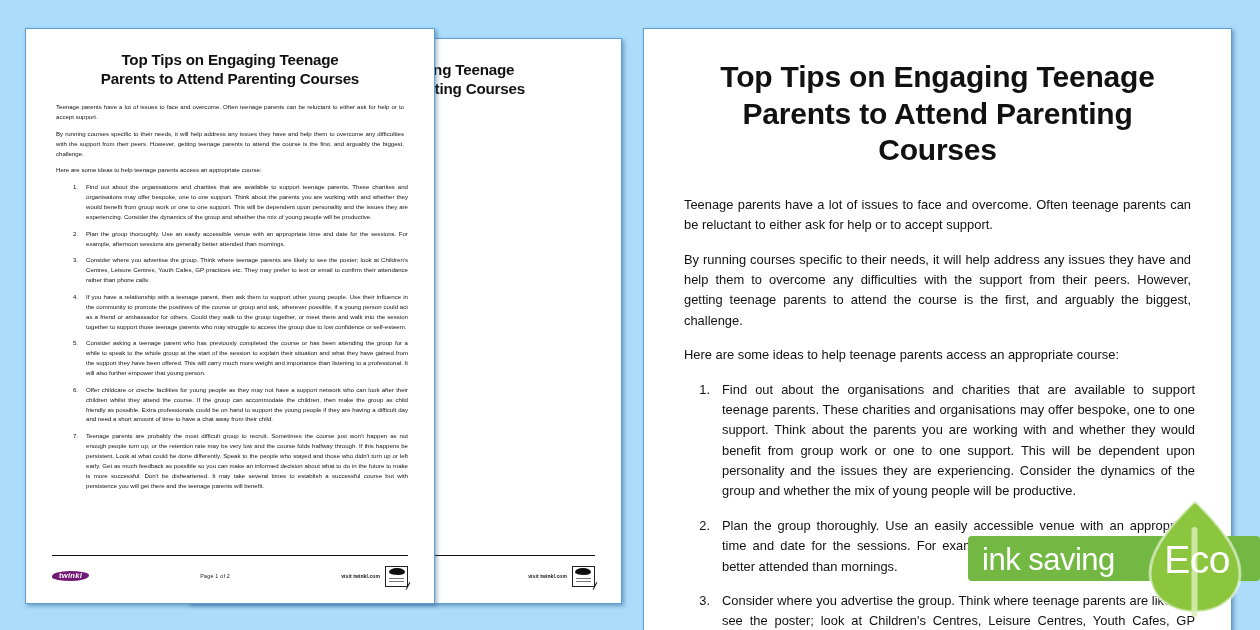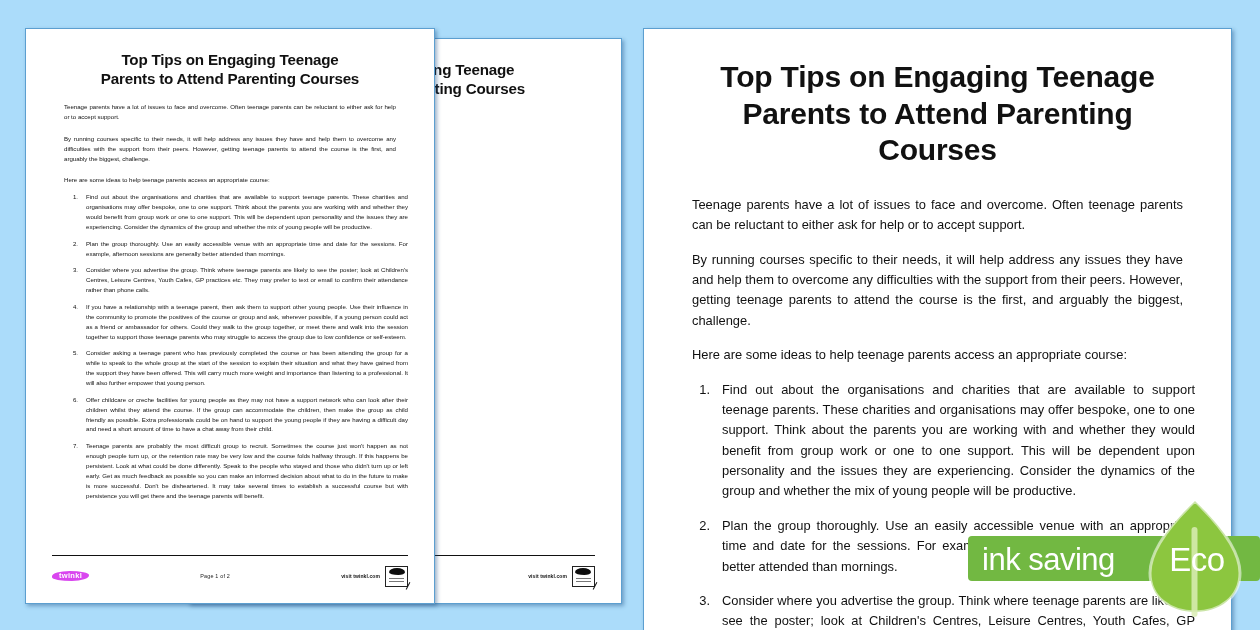--- a/index.html
+++ b/index.html
@@ -55,21 +55,21 @@
     color: #111;
   }
   .doc h1 {
     text-align: center;
     font-weight: bold;
     margin: 0;
     line-height: 1.22;
     letter-spacing: -.2px;
   }
   .doc p {
-    margin: 12px;
+    margin: 4px;
     text-align: justify;
   }
   .doc ol {
     margin: 0;
     padding-left: 0;
     list-style: none;
   }
   .doc ol li {
     position: relative;
     text-align: justify;
@@ -115,24 +115,25 @@
     right: 26px;
     bottom: 14px;
     border-top: 1.6px solid #111;
     padding-top: 7px;
     display: flex;
     align-items: center;
     justify-content: space-between;
     height: 26px;
   }
   .logo-twinkl {
-    background: #d946ef;
+    background: #701a75;
     color: #fff;
     font-size: 7.5px;
     font-weight: bold;
+    font-style: italic;
     letter-spacing: .3px;
     padding: 1px 7px;
     border-radius: 48% 52% 46% 54% / 58% 42% 60% 40%;
     line-height: 1;
   }
   .footer-page {
     font-size: 5.4px;
     color: #222;
     letter-spacing: .2px;
   }
@@ -225,21 +226,21 @@
     width: 98px;
     height: 118px;
   }
   #eco-badge .leaf svg { width: 100%; height: 100%; display: block; }
   #eco-badge .eco-label {
     position: absolute;
     left: 194px;
     top: 10px;
     width: 70px;
     text-align: center;
-    font-size: 33px;
+    font-size: 39px;
     color: #ffffff;
     line-height: 45px;
     letter-spacing: -.5px;
   }
 </style>
 </head>
 <body style="background: rgb(171, 220, 250);">
 
 <div class="sheet" id="thumb-page-2">
   <div class="doc scale-sm">

